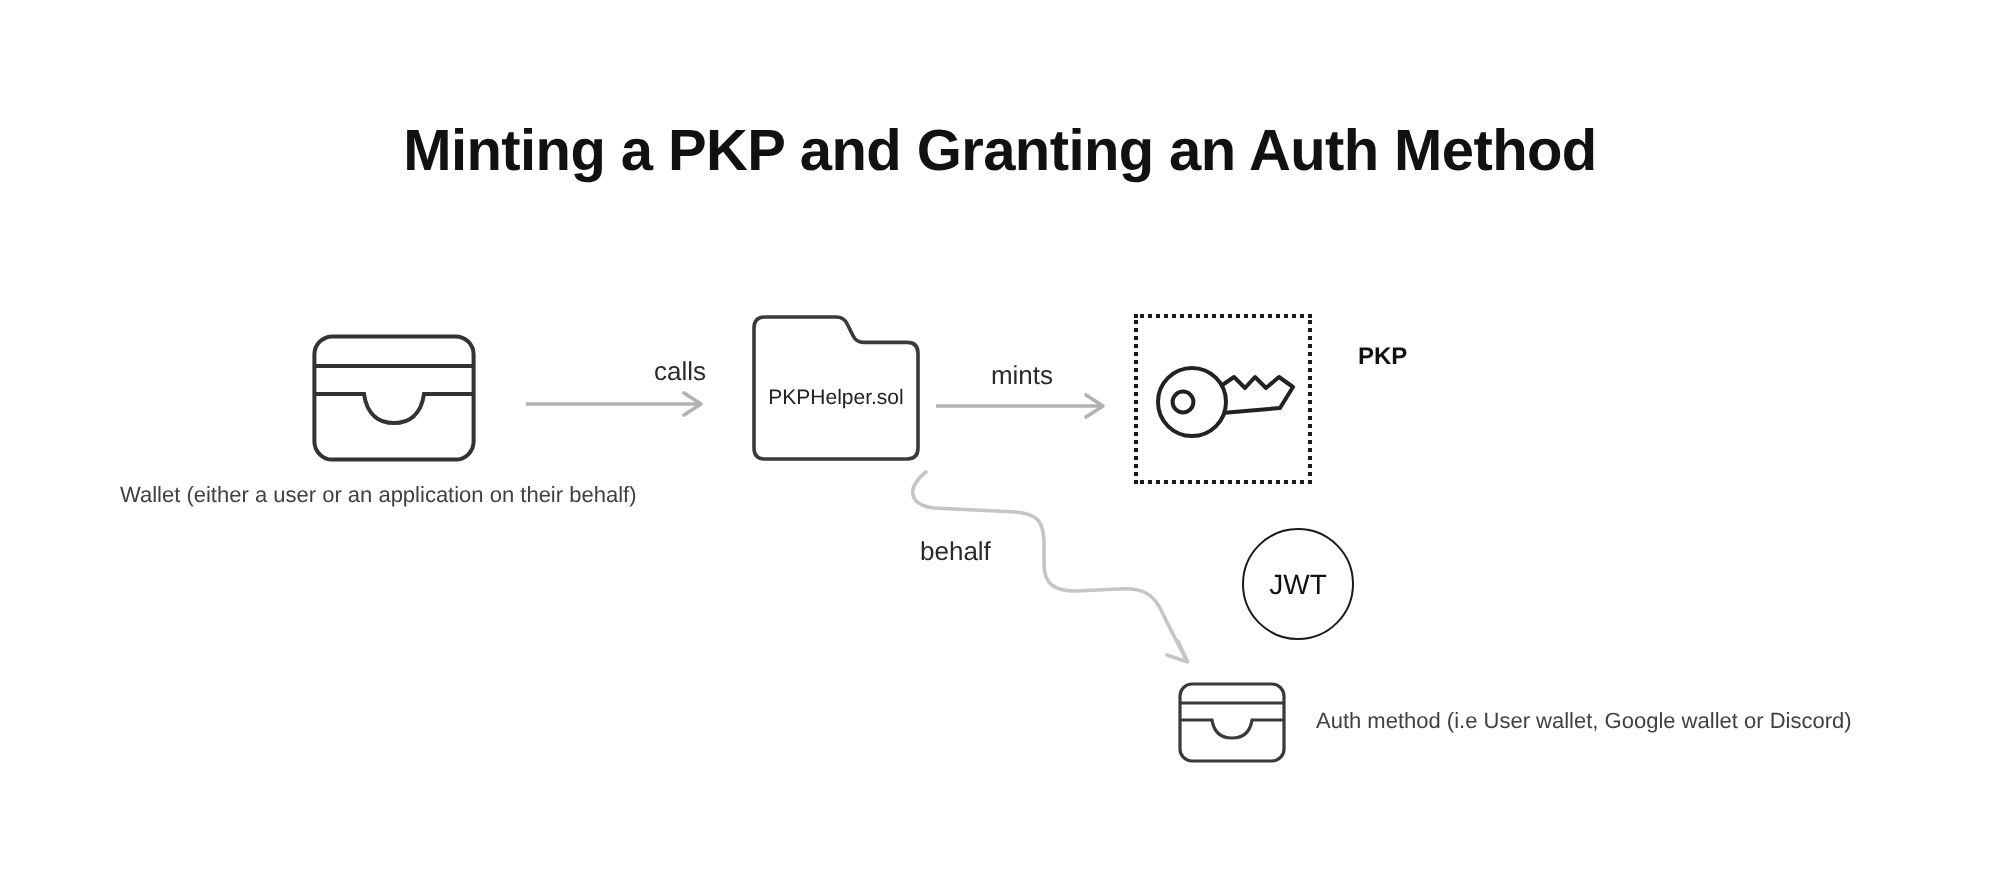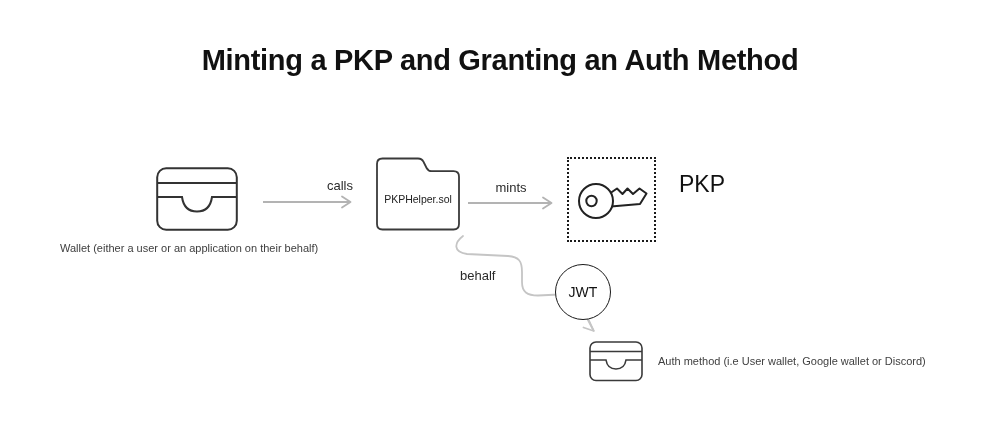--- a/index.html
+++ b/index.html
@@ -8,21 +8,21 @@
   .canvas {
     position: relative;
     width: 1000px;
     height: 442px;
     background: #ffffff;
     overflow: hidden;
     margin: 0 auto;
   }
   .abs { position: absolute; }
   .title {
-    top: 44px; left: 0; width: 1000px;
+    top: 60px; left: 0; width: 1000px;
     text-align: center;
     font-size: 29px;
     font-weight: 600;
     letter-spacing: -0.3px;
     color: #111111;
   }
   .small-label {
     font-size: 11px;
     color: #404040;
     white-space: nowrap;
@@ -33,26 +33,26 @@
     text-align: center;
   }
   .pkp-box {
     left: 567px; top: 157px;
     width: 89px; height: 85px;
     border: 2px dotted #1a1a1a;
     display: flex; align-items: center; justify-content: center;
   }
   .pkp-label {
     left: 679px; top: 171px;
-    font-size: 23px;
-    font-weight: 400;
+    font-size: 12px;
+    font-weight: 700;
     color: #111111;
   }
   .jwt-circle {
-    left: 555px; top: 264px;
+    left: 621px; top: 264px;
     width: 56px; height: 56px;
     border: 1.7px solid #1a1a1a;
     border-radius: 50%;
     display: flex; align-items: center; justify-content: center;
     font-size: 14px;
     color: #111111;
     background: #ffffff;
   }
   .folder-text {
     left: 374px; top: 193px; width: 88px;

